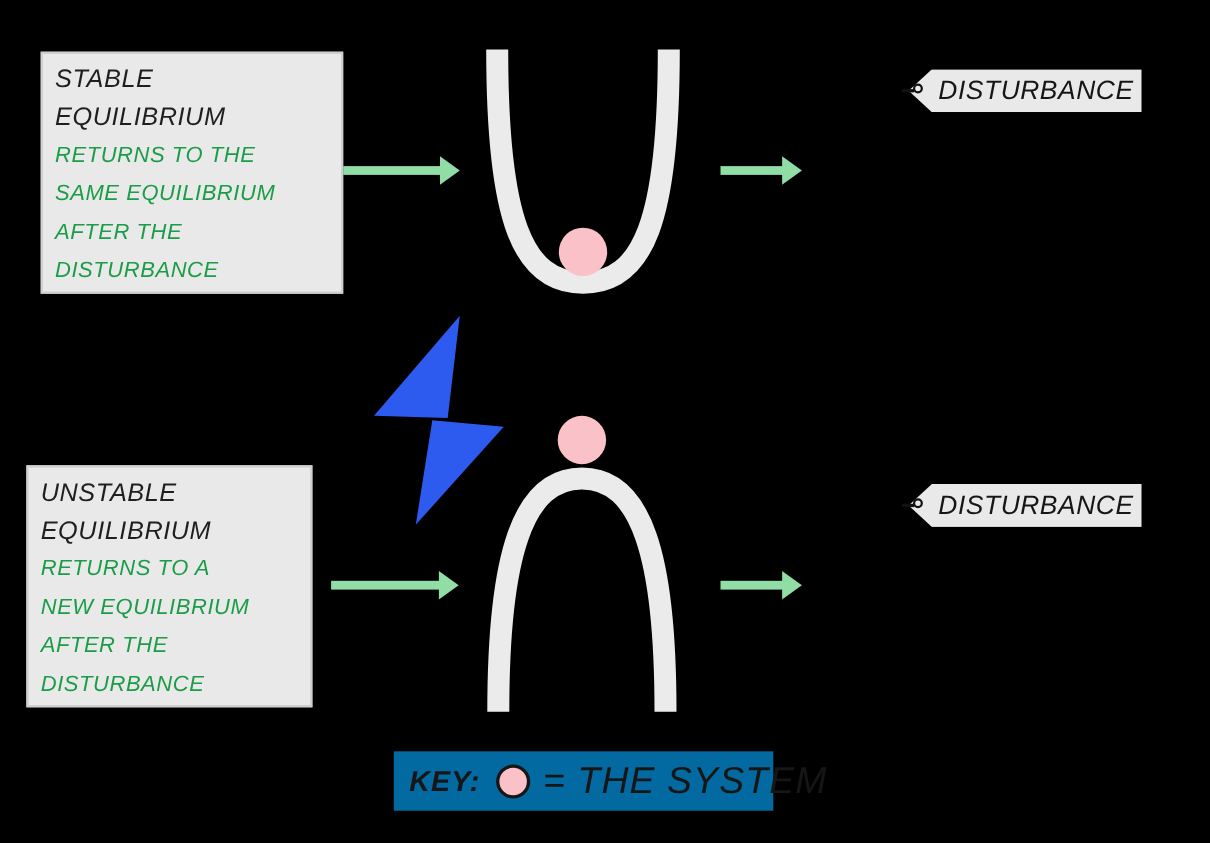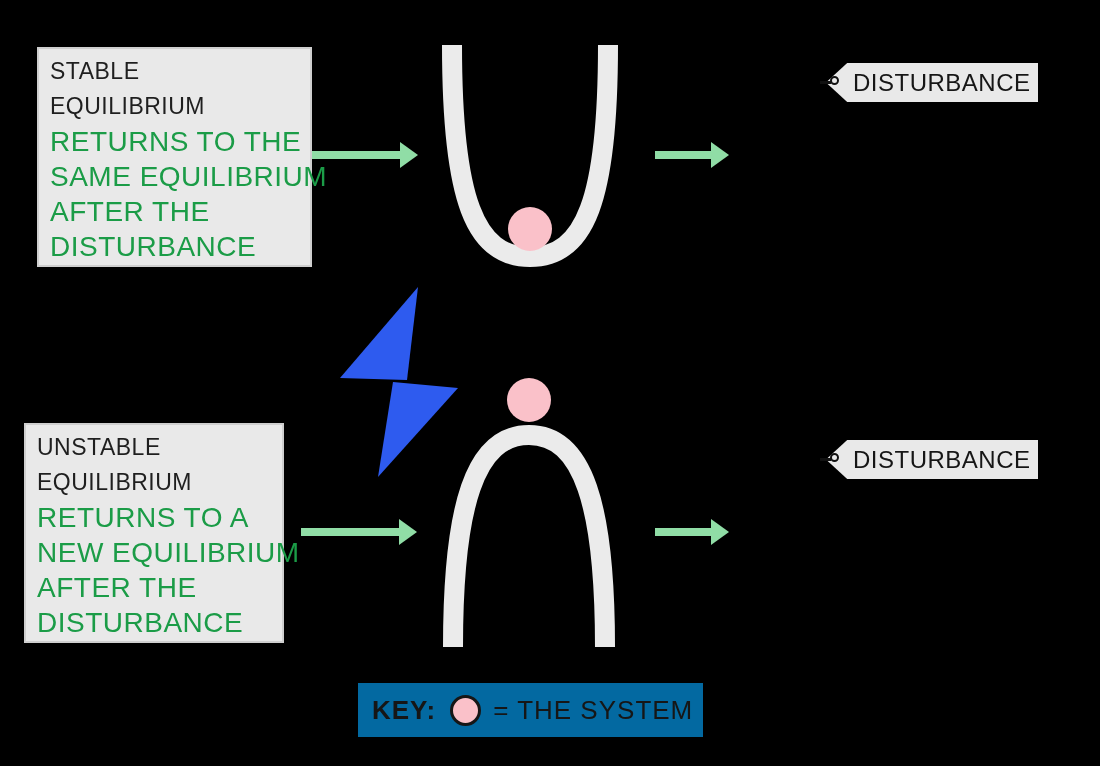--- a/index.html
+++ b/index.html
@@ -4,20 +4,21 @@
 <style>
   * { box-sizing: border-box; margin: 0; padding: 0; }
   html, body { background: #000; }
   body { font-family: "Liberation Sans", "DejaVu Sans", sans-serif; }
   #canvas {
     position: relative;
     width: 1100px;
     height: 766px;
     background: #000;
     overflow: hidden;
+    font-style: italic;
   }
   .abs { position: absolute; }
 
   
   .panel {
     position: absolute;
     width: 275px;
     height: 220px;
     background: #e9e9e9;
     border: 2px solid #cfcfcf;
@@ -25,21 +26,21 @@
   }
   .panel .title {
     color: #1f1f1f;
     font-size: 23px;
     line-height: 35px;
     letter-spacing: 0.5px;
     white-space: pre;
   }
   .panel .desc {
     color: #1b9c47;
-    font-size: 28px;
+    font-size: 20px;
     line-height: 35px;
     letter-spacing: 0.5px;
     white-space: pre;
   }
   #stable-panel { left: 37px; top: 47px; }
   #unstable-panel { left: 24px; top: 423px; width: 260px; }
 
   
   .tag-wrap { position: absolute; width: 218px; height: 39px; }
   #tag-top { left: 820px; top: 63px; }
@@ -93,21 +94,21 @@
   .key-ball {
     width: 31px; height: 31px;
     border-radius: 50%;
     background: #fac1c9;
     border: 3px solid #161616;
     margin-left: 14px;
     margin-right: 12px;
     flex: 0 0 auto;
   }
   #key-box .key-def {
-    font-size: 26px;
+    font-size: 34px;
     letter-spacing: 1px;
     color: #161616;
     white-space: nowrap;
   }
 
   svg { display: block; overflow: visible; }
 </style>
 </head>
 <body>
 

